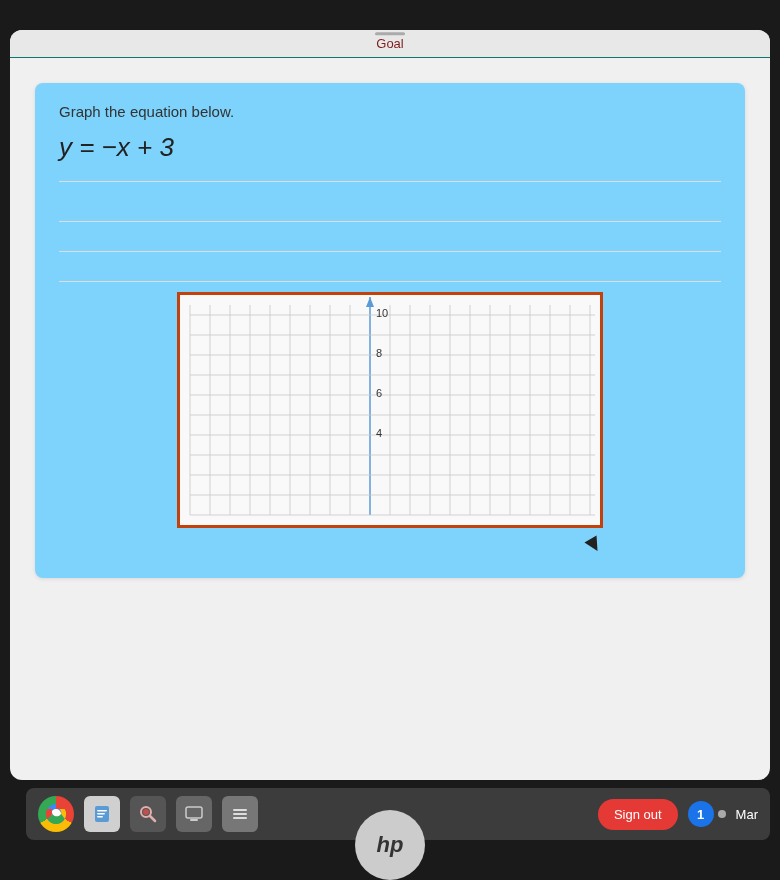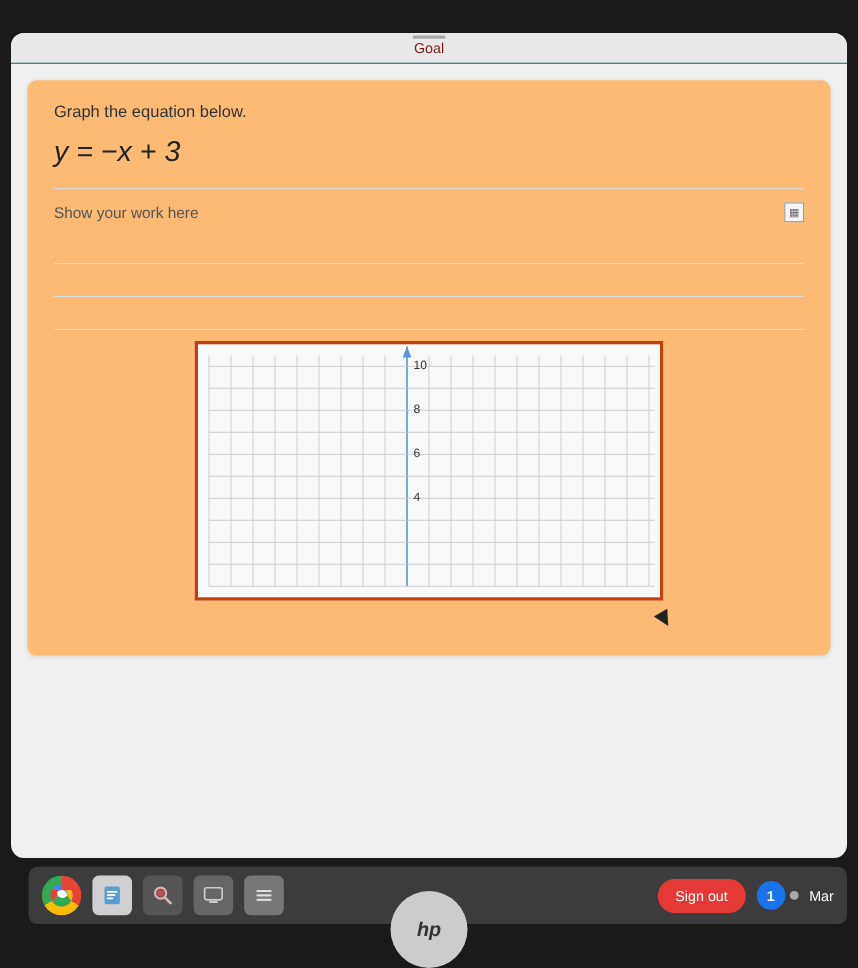--- a/index.html
+++ b/index.html
@@ -41,22 +41,22 @@
       left: 50%;
       transform: translate(-50%, -60%);
       width: 30px;
       height: 3px;
       background: #aaa;
       border-radius: 2px;
       top: 4px;
     }
 
     .content-area {
-      background: #fdba74;
-      margin: 15px;
+      background: #7dd3fc;
+      margin: 25px;
       border-radius: 8px;
       padding: 20px 24px;
       box-shadow: 0 1px 4px rgba(0,0,0,0.1);
     }
 
     .instruction-text {
       font-size: 15px;
       color: #333;
       margin-bottom: 12px;
     }
@@ -224,21 +224,21 @@
       bottom: 0px;
       left: 50%;
       transform: translateX(-50%);
       width: 70px;
       height: 70px;
       background: #ccc;
       border-radius: 50%;
       display: flex;
       align-items: center;
       justify-content: center;
-      font-size: 18px;
+      font-size: 22px;
       font-weight: bold;
       color: #333;
       font-style: italic;
     }
 
     .cursor {
       position: absolute;
       width: 0;
       height: 0;
       border-left: 7px solid transparent;
@@ -259,24 +259,20 @@
   <div class="content-area">
 
     <div class="instruction-text">Graph the equation below.</div>
 
     <div class="equation">
       <i>y</i> <span>= −</span><i>x</i> <span>+ 3</span>
     </div>
 
     <hr class="divider">
 
-    <div class="work-label">
-      <span>Show your work here</span>
-      <div class="work-icon">▦</div>
-    </div>
 
     <div class="work-lines">
       <div class="work-line"></div>
       <div class="work-line"></div>
       <div class="work-line"></div>
     </div>
 
     <div class="graph-container">
       <div class="graph-wrapper">
         <svg class="graph-canvas" width="420" height="230" xmlns="http://www.w3.org/2000/svg">

